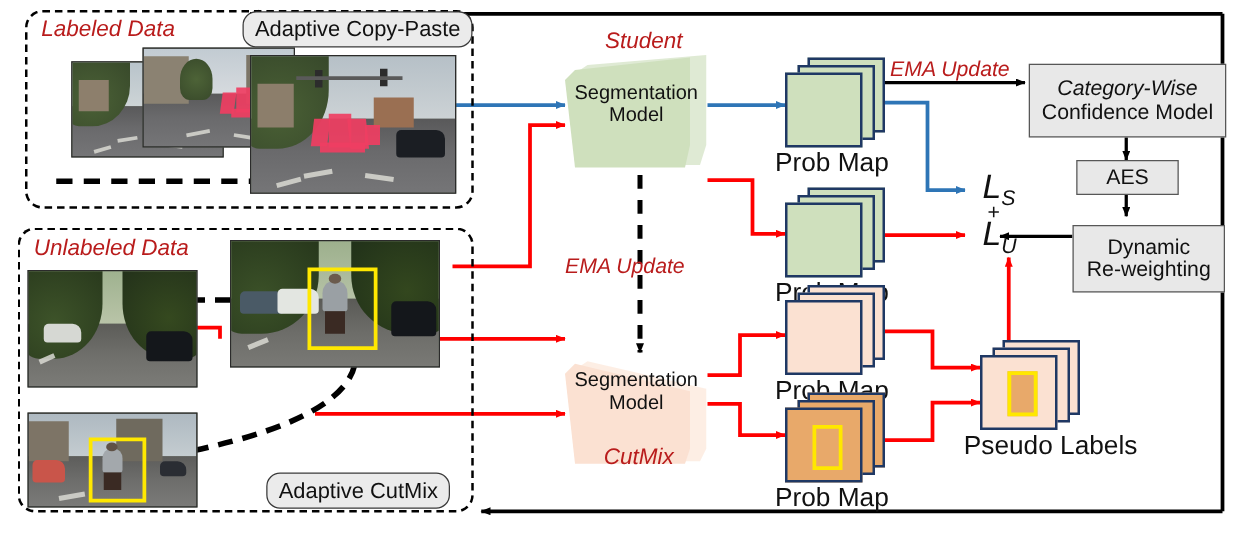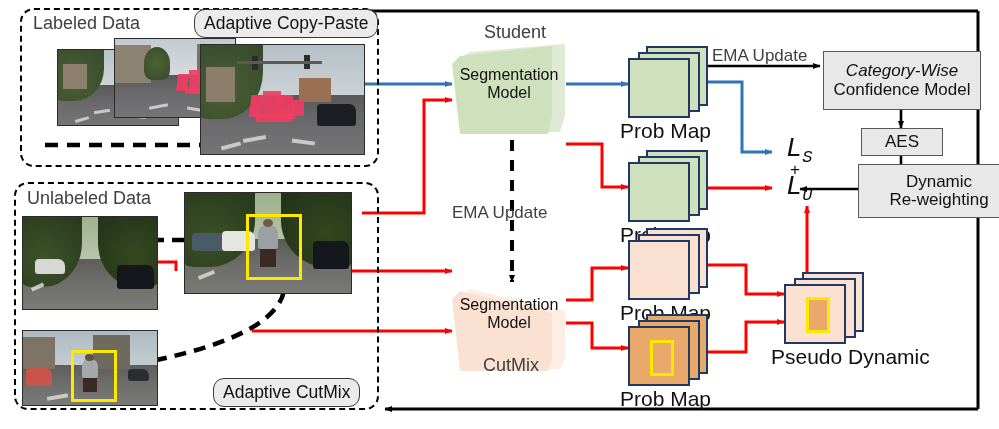--- a/index.html
+++ b/index.html
@@ -9,21 +9,21 @@
 
   
   .dashbox{position:absolute;border:2.5px dashed #000;border-radius:14px;background:transparent;}
 
   
   .pill{position:absolute;background:#ebebeb;border:1.6px solid #3a3a3a;border-radius:11px;
         display:flex;align-items:center;justify-content:center;font-size:17.5px;color:#111;
         white-space:nowrap;padding:0 9px;}
 
   
-  .caption{position:absolute;font-size:18px;color:#404040;white-space:nowrap;}
+  .caption{position:absolute;font-size:18px;color:#b91c1c;white-space:nowrap;font-style:italic;}
   .smallcap{position:absolute;font-size:21px;color:#111;white-space:nowrap;text-align:right;}
 
   
   .gbox{position:absolute;background:#e8e8e8;border:1.7px solid #575757;
         display:flex;flex-direction:column;align-items:center;justify-content:center;
         font-size:17px;line-height:1.08;color:#111;text-align:center;}
   .gbox .ital{font-style:italic;}
 
   
   .photo{position:absolute;overflow:hidden;background:#6d7468;border:1px solid #2b2b2b;}
@@ -41,21 +41,21 @@
 
   
   .trap{position:absolute;}
   .trapTxt{position:absolute;font-size:16px;line-height:1.12;text-align:center;color:#111;}
 
   
   .stack{position:absolute;}
   .card{position:absolute;border:2px solid #1f3864;}
 
   
-  .loss{position:absolute;font-family:Liberation Mono, monospace;font-style:italic;
+  .loss{position:absolute;font-family:Liberation Sans, sans-serif;font-style:italic;
         font-size:27px;color:#111;white-space:nowrap;}
   .loss sub{font-size:17px;font-style:italic;}
   .plus{position:absolute;font-family:"Liberation Sans",sans-serif;font-size:17px;color:#111;}
 
   svg{position:absolute;left:0;top:0;overflow:visible;}
 </style>
 </head>
 <body>
 
 <div id="stage">
@@ -299,34 +299,34 @@
   </div>
   <div class="smallcap" style="left:620px;top:387px;width:84px;">Prob Map</div>
 
   <div class="stack" style="left:784px;top:272px;width:82px;height:74px;">
     <div class="card" style="left:18px;top:0;width:58px;height:56px;background:#fbe1d2;"></div>
     <div class="card" style="left:10px;top:6px;width:58px;height:56px;background:#fbe1d2;"></div>
     <div class="card" style="left:0px;top:12px;width:58px;height:56px;background:#fbe1d2;">
       <div class="ybox" style="left:20px;top:11px;width:18px;height:30px;background:#e8a96a;"></div>
     </div>
   </div>
-  <div class="smallcap" style="left:771px;top:345px;width:110px;">Pseudo Dynamic</div>
+  <div class="smallcap" style="left:771px;top:345px;width:110px;">Pseudo Labels</div>
 
   <div class="caption" style="left:712px;top:46px;font-size:17px;">EMA Update</div>
 
   <div class="gbox" style="left:823px;top:51px;width:156px;height:57px;">
     <div class="ital">Category-Wise</div>
     <div>Confidence Model</div>
   </div>
 
   <div class="gbox" style="left:861px;top:128px;width:80px;height:26px;">
     <div>AES</div>
   </div>
 
-  <div class="gbox" style="left:858px;top:164px;width:120px;height:52px;padding-left:20px;">
+  <div class="gbox" style="left:858px;top:180px;width:120px;height:52px;">
     <div>Dynamic</div>
     <div>Re-weighting</div>
   </div>
 
   <div class="loss" style="left:786px;top:134px;">
     <span>L</span><sub>S</sub>
   </div>
   <div class="plus" style="left:790px;top:160px;">+</div>
   <div class="loss" style="left:786px;top:172px;">
     <span>L</span><sub>U</sub>

